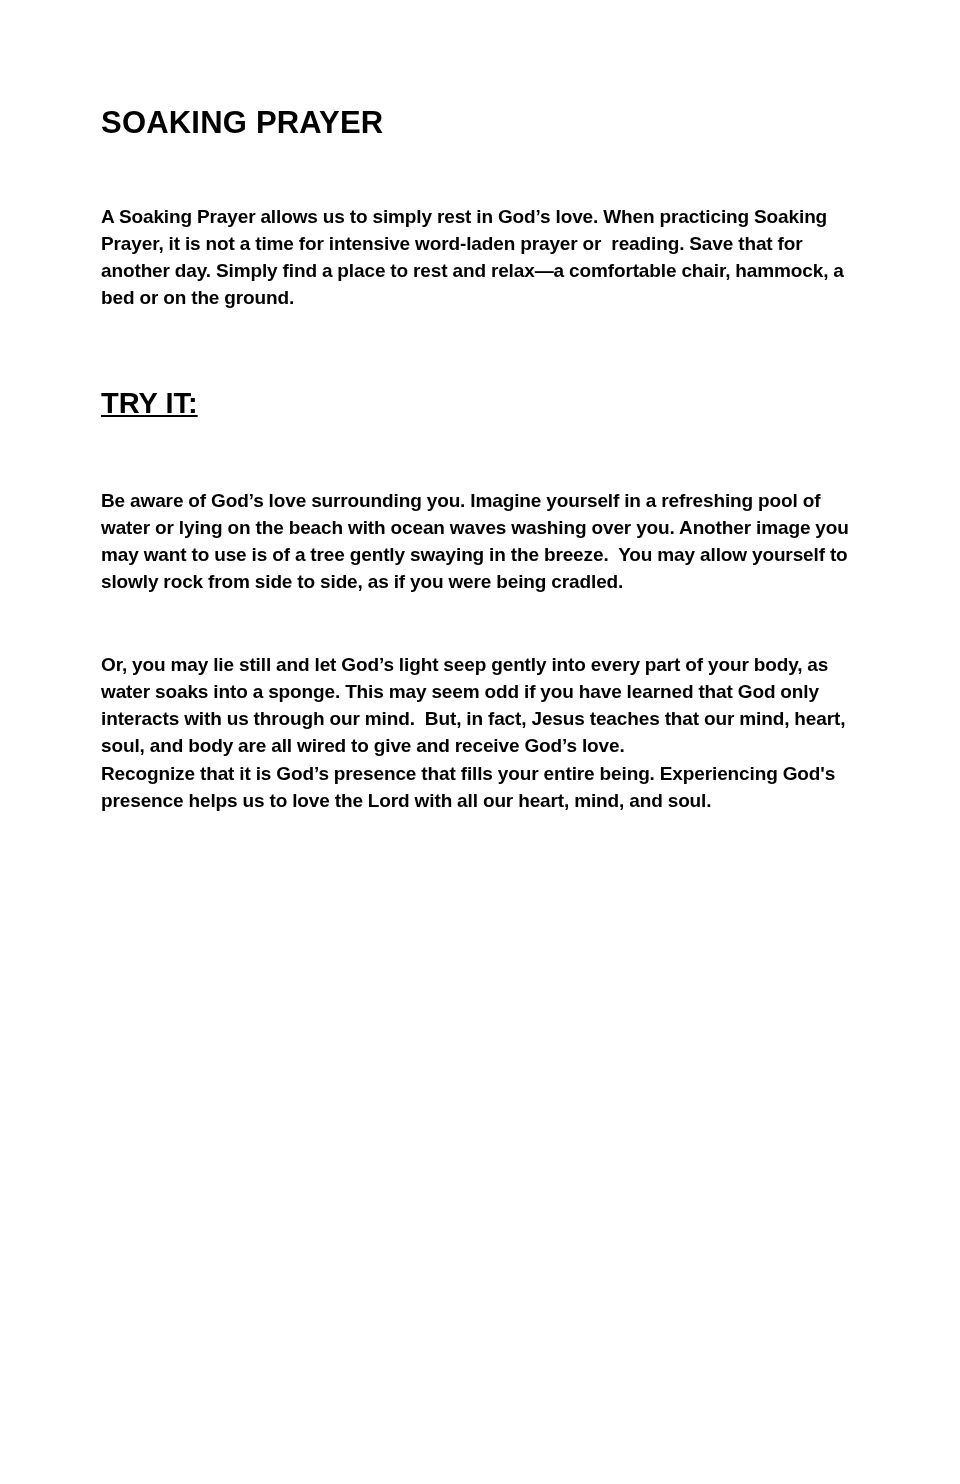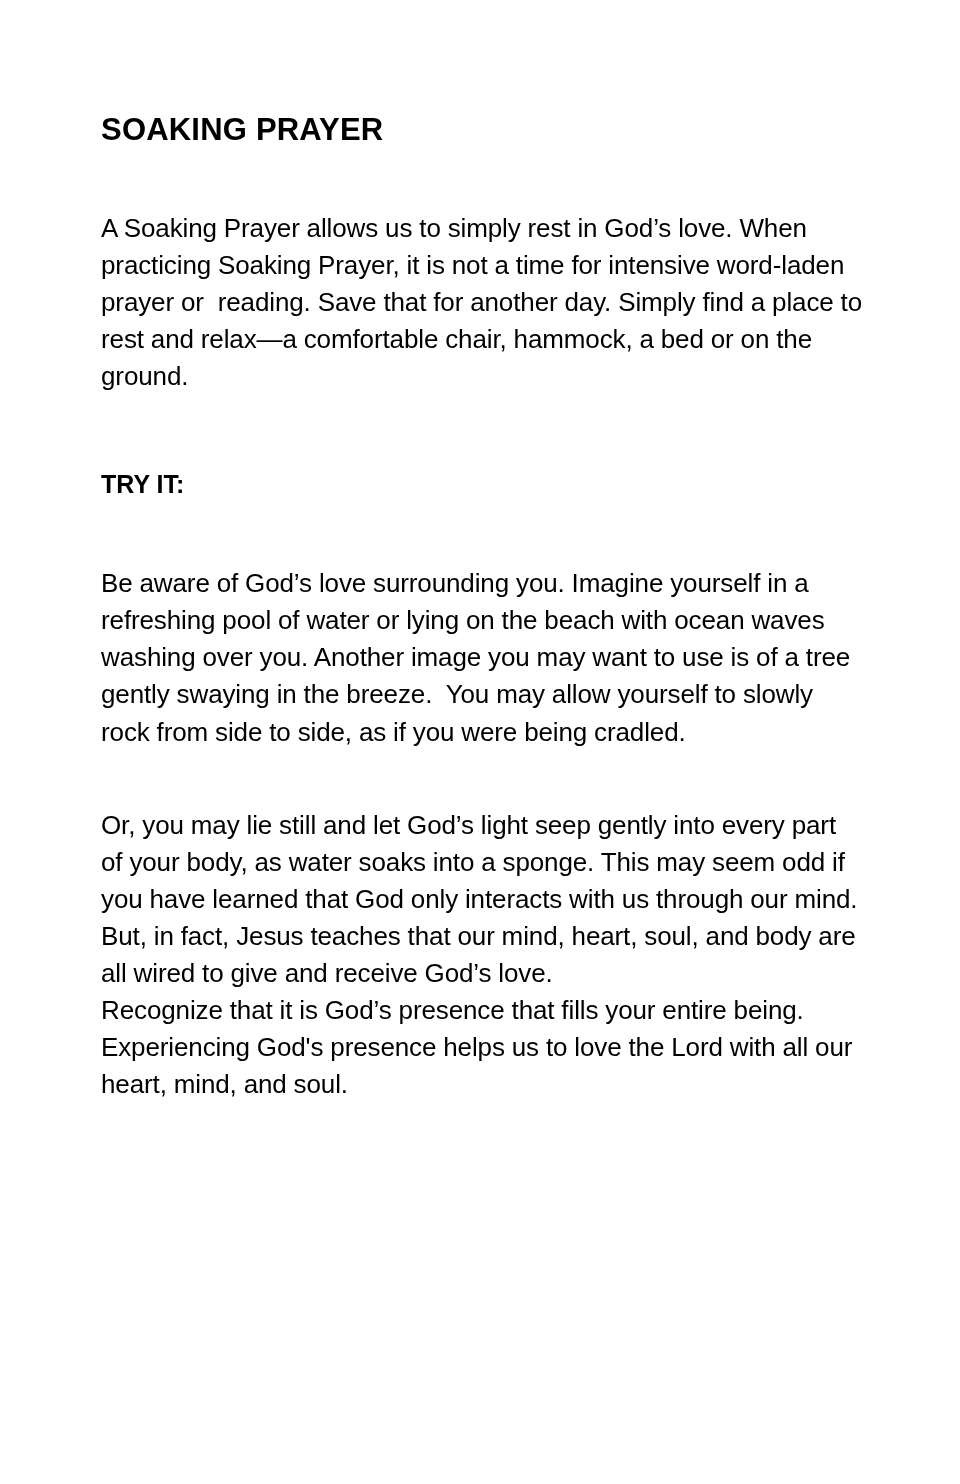--- a/index.html
+++ b/index.html
@@ -7,21 +7,21 @@
     margin: 0;
     padding: 0;
     background: #ffffff;
   }
 
   .page {
     position: relative;
     width: 960px;
     height: 1264px;
     background: #ffffff;
-    margin: 16px auto;
+    margin: 9px auto;
     overflow: hidden;
     font-family: "Liberation Sans", sans-serif;
     -webkit-font-smoothing: antialiased;
   }
 
   .content {
     position: absolute;
     left: 101px;
     top: 96px;
     width: 762px;
@@ -31,31 +31,32 @@
     font-size: 31px;
     font-weight: bold;
     color: #000000;
     letter-spacing: 0.2px;
     line-height: 1.18;
     margin: 0 0 0 0;
     white-space: pre-wrap;
   }
 
   .subhead {
-    font-size: 25px;
+    font-size: 29px;
     font-weight: bold;
     color: #000000;
     line-height: 1.42;
     margin: 0;
     white-space: pre-wrap;
+    text-decoration: underline;
   }
 
   .body-par {
-    font-size: 26px;
-    font-weight: normal;
+    font-size: 19px;
+    font-weight: bold;
     color: #000000;
     line-height: 1.425;
     margin: 0;
     white-space: pre-wrap;
     word-spacing: -0.15px;
     letter-spacing: -0.12px;
   }
 
   
   .gap-title-p1  { height: 61px; }

